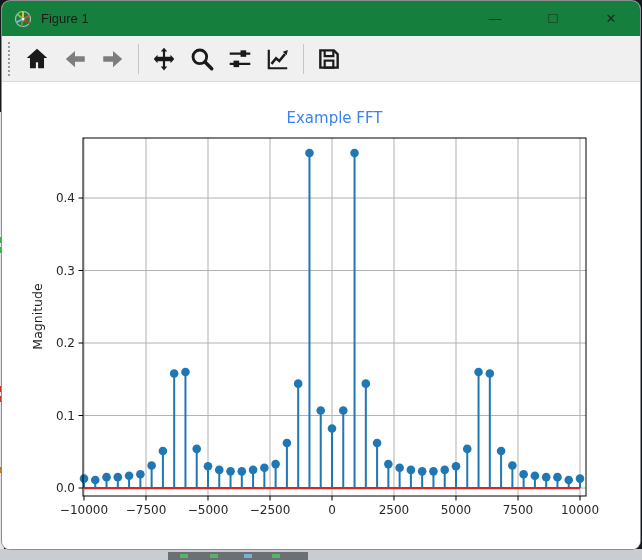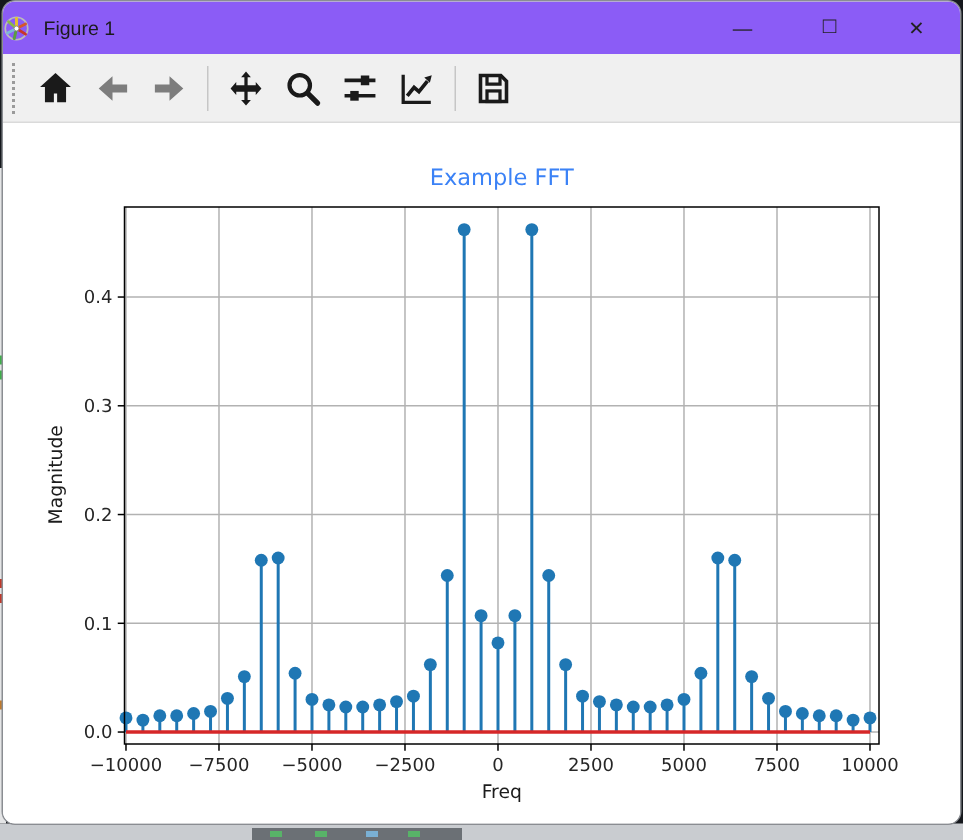--- a/index.html
+++ b/index.html
@@ -15,22 +15,22 @@
   .bg-bottom-seg{position:absolute;left:168px;top:552px;width:140px;height:8px;background:#6b7075;}
   .bg-bottom-dash{position:absolute;top:554px;width:8px;height:4px;}
 
   
   .window{
     position:absolute;left:2px;top:1px;width:638px;height:548px;
     background:#ffffff;border-radius:8px;overflow:hidden;
     box-shadow:0 0 0 1px #8a8d92;
   }
   .titlebar{
-    height:35px;background:#8b5cf6;display:flex;align-items:center;
-    box-sizing:border-box;
+    height:35px;background:#15803d;display:flex;align-items:center;
+    padding-left:12px;box-sizing:border-box;
     font-family:"Liberation Sans", sans-serif;
   }
   .titlebar .logo{width:18px;height:18px;margin-right:9px;flex:0 0 auto;}
   .titlebar .title{font-size:13px;color:#1b1b1b;}
   .titlebar .spacer{flex:1;}
   .winbtn{
     width:58px;height:35px;display:flex;align-items:center;justify-content:center;
     font-size:13px;color:#222;cursor:default;user-select:none;
   }
   .winbtn.max{font-size:15px;margin-top:-2px;}
@@ -302,17 +302,16 @@
         <line x1="76.5" y1="333.52612393681653" x2="81" y2="333.52612393681653" stroke="#000000" stroke-width="1"></line>
         <text x="73" y="337.7261239368165" text-anchor="end" font-size="12" font-family="DejaVu Sans, sans-serif" fill="#262626">0.1</text>
         <line x1="76.5" y1="261.0271364925071" x2="81" y2="261.0271364925071" stroke="#000000" stroke-width="1"></line>
         <text x="73" y="265.2271364925071" text-anchor="end" font-size="12" font-family="DejaVu Sans, sans-serif" fill="#262626">0.2</text>
         <line x1="76.5" y1="188.52814904819766" x2="81" y2="188.52814904819766" stroke="#000000" stroke-width="1"></line>
         <text x="73" y="192.72814904819765" text-anchor="end" font-size="12" font-family="DejaVu Sans, sans-serif" fill="#262626">0.3</text>
         <line x1="76.5" y1="116.02916160388821" x2="81" y2="116.02916160388821" stroke="#000000" stroke-width="1"></line>
         <text x="73" y="120.22916160388822" text-anchor="end" font-size="12" font-family="DejaVu Sans, sans-serif" fill="#262626">0.4</text>
       </svg>
     <div class="chart-title">Example FFT</div>
-    <div class="chart-xlabel">Freq</div>
     <div class="chart-ylabel">Magnitude</div>
   </div>
 
 </div>
 
 </body></html>

